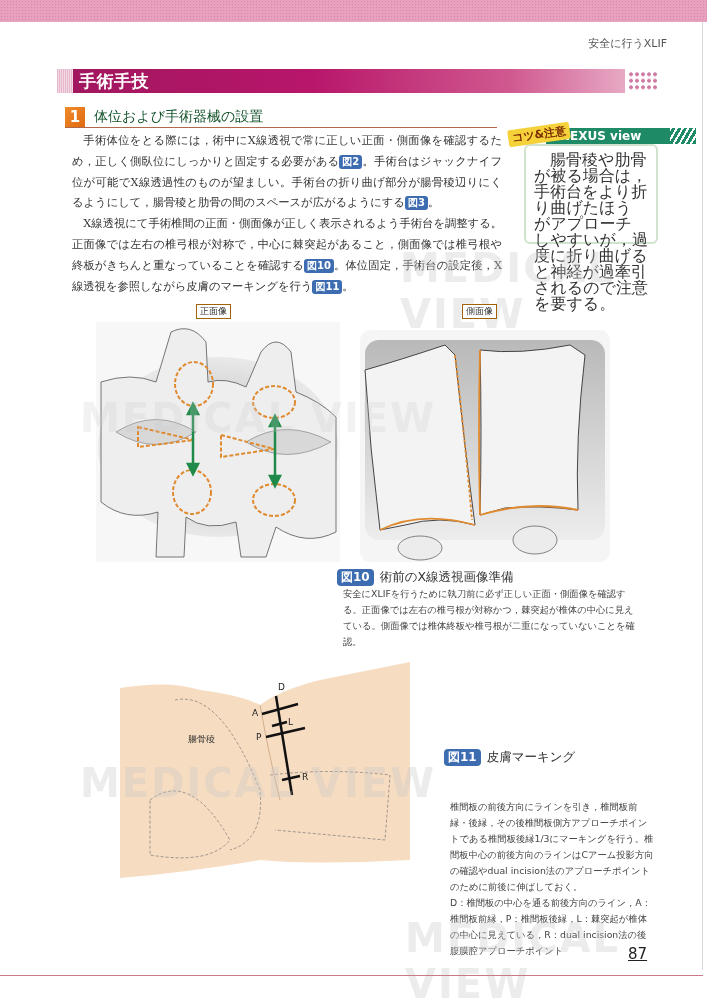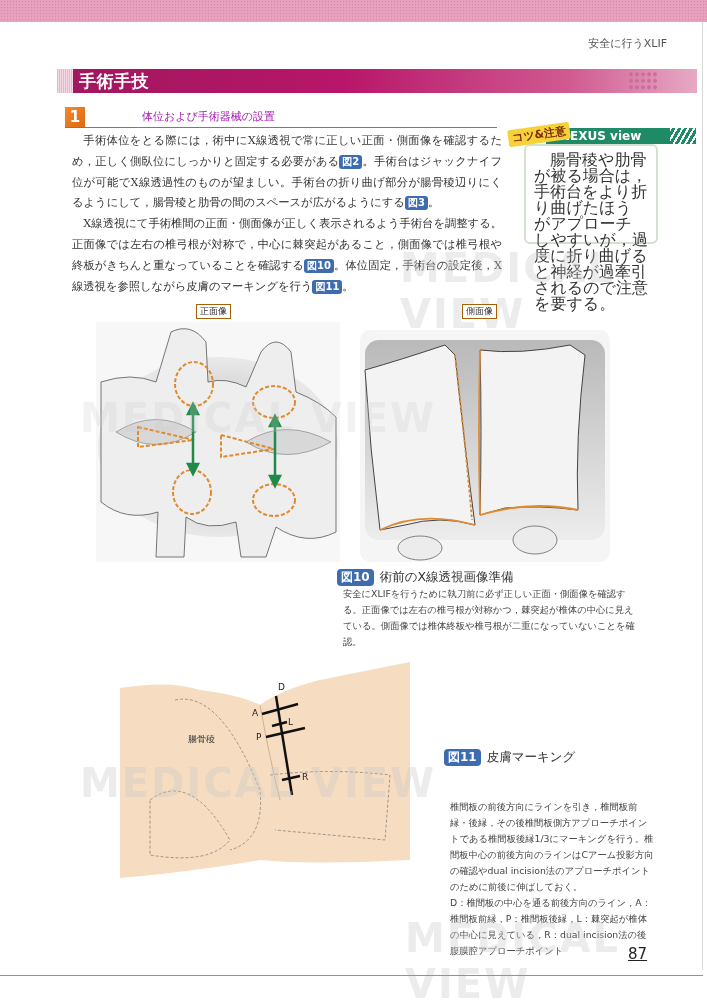--- a/index.html
+++ b/index.html
@@ -10,38 +10,38 @@
     position: absolute; left: 0; top: 0; width: 707px; height: 22px;
     background-color: #e8a0bf;
     background-image: radial-gradient(#d887ab 0.8px, transparent 1px);
     background-size: 3px 3px;
   }
   .right-edge { position: absolute; right: 4px; top: 22px; width: 1px; height: 948px; background: #d8d8d8; }
 
   .running-head { position: absolute; right: 40px; top: 36px; font-size: 11px; color: #555; }
 
   .title-bar {
-    position: absolute; left: 57px; top: 69px; width: 640px; height: 24px;
+    position: absolute; left: 57px; top: 69px; width: 568px; height: 24px;
     display: flex; align-items: center;
     background: linear-gradient(90deg, #a0175e 0%, #b8166a 45%, #d05a90 80%, #e7a9c4 100%);
     border-radius: 0;
   }
   .title-bar .stripe { width: 16px; height: 100%;
     background: repeating-linear-gradient(90deg, #e6b7cb 0 1px, #f3d9e4 1px 2px); }
   .title-bar .label { color: #fff; font-weight: bold; font-size: 17px; padding: 0 10px 0 6px; letter-spacing: 0.5px; }
   .title-bar .sub { color: #fff; font-weight: bold; font-size: 13px; }
   .dots { position: absolute; left: 628px; top: 71px; width: 30px; height: 20px;
     background-image: radial-gradient(#c86a98 1.6px, transparent 2px);
     background-size: 6px 6.5px; opacity: 0.9; }
 
   .section-head { position: absolute; left: 65px; top: 106px; width: 432px; height: 22px;
     border-bottom: 1px solid #b06a4a; display: flex; align-items: center; }
   .section-num { width: 20px; height: 20px; background: linear-gradient(135deg, #f08a2a, #e06a10);
     color: #fff; font-weight: bold; font-size: 15px; text-align: center; line-height: 20px; margin-right: 9px; }
-  .section-title { font-size: 11px; color: #a21caf; margin-left: 48px; }
+  .section-title { font-size: 14px; color: #14532d; }
 
   .body-text { position: absolute; left: 72px; top: 131px; width: 430px;
     font-family: "DejaVu Serif", serif; font-size: 11.3px; line-height: 20.8px; color: #333; text-align: justify; }
   .body-text p { text-indent: 1em; }
   .fig-ref { display: inline-block; background: #3d6db0; color: #fff; font-family: "DejaVu Sans", sans-serif;
     font-size: 10px; font-weight: bold; padding: 0 3px; border-radius: 3px; line-height: 14px; text-indent: 0; }
 
   .nexus { position: absolute; left: 508px; top: 124px; width: 190px; height: 122px; }
   .nexus-head { position: absolute; left: 38px; top: 4px; height: 16px; width: 150px;
     background: #1f8a66; color: #fff; font-weight: bold; font-size: 12px; line-height: 16px; padding-left: 14px; }

